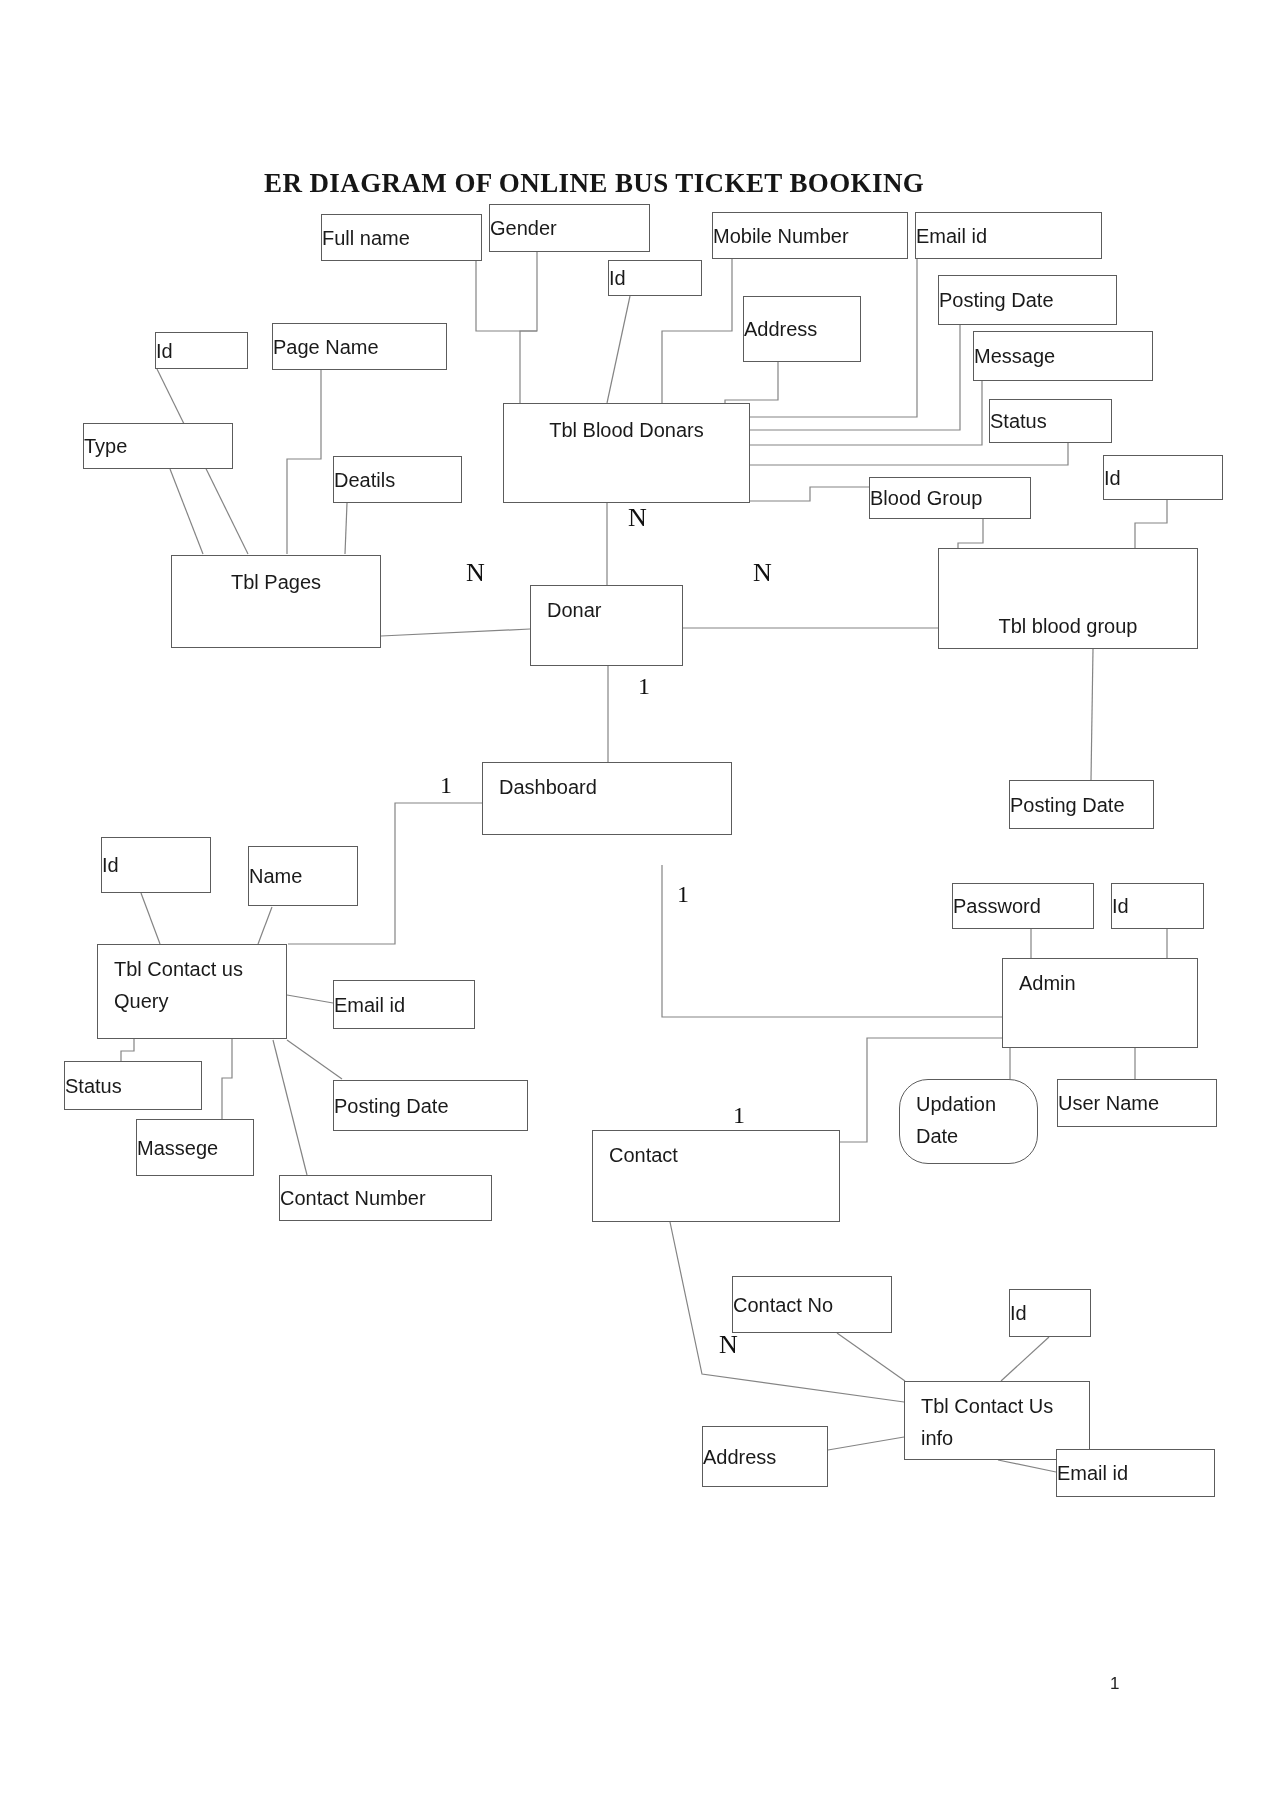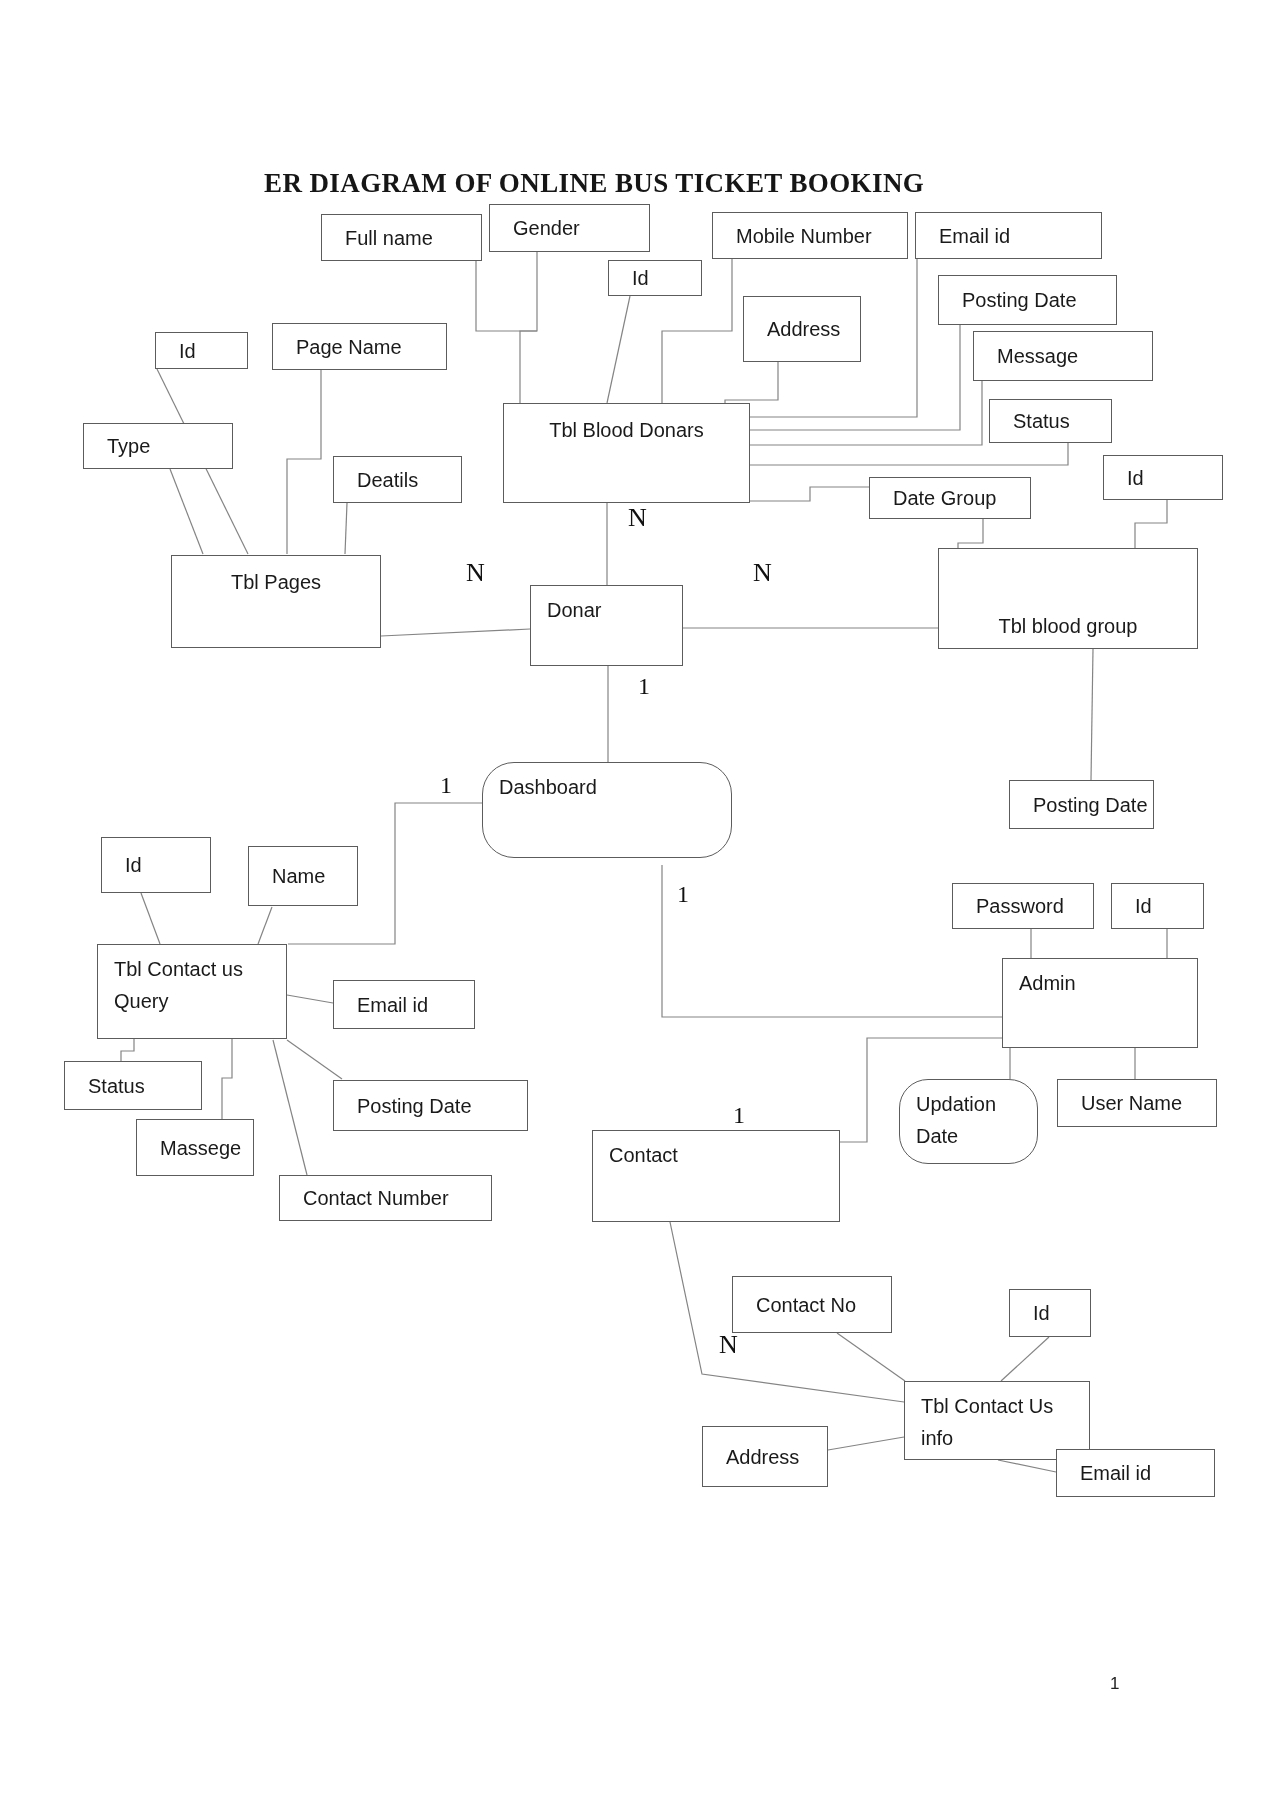--- a/index.html
+++ b/index.html
@@ -11,21 +11,21 @@
   #diagram-title{
     position:absolute;left:248px;top:152px;margin:16px;
     font-family:"Liberation Serif", serif;font-weight:bold;font-size:27px;
     letter-spacing:0.4px;color:#161616;white-space:nowrap;
   }
   .box{
     position:absolute;border:1px solid #5c5c5c;background:#ffffff;
     box-sizing:border-box;display:flex;font-size:20px;line-height:1.6;
     white-space:pre-line;
   }
-  .anch-ml{align-items:center;justify-content:flex-start;padding-left:23px;}
+  .anch-ml{align-items:center;justify-content:flex-start;padding-left:0;}
   .anch-tl{align-items:flex-start;justify-content:flex-start;padding-left:16px;padding-top:8px;}
   .anch-tc{align-items:flex-start;justify-content:center;padding-top:10px;}
   .anch-bc{align-items:flex-end;justify-content:center;padding-bottom:6px;}
   #wires{position:absolute;left:0;top:0;width:1280px;height:1811px;}
   #wires polyline{fill:none;stroke:#848484;stroke-width:1.2;}
   .card-label{
     position:absolute;font-family:"Liberation Serif", serif;font-size:26px;color:#111;
   }
   .card-label.one{font-size:24px;}
   #page-number{
@@ -83,32 +83,32 @@
   <div id="boxes-layer">
       <div class="box anch-ml" style="left: 321px; top: 214px; width: 161px; height: 47px;">Full name</div>
       <div class="box anch-ml" style="left: 489px; top: 204px; width: 161px; height: 48px;">Gender</div>
       <div class="box anch-ml" style="left: 712px; top: 212px; width: 196px; height: 47px; text-align: right;">Mobile Number</div>
       <div class="box anch-ml" style="left: 915px; top: 212px; width: 187px; height: 47px;">Email id</div>
       <div class="box anch-ml" style="left: 608px; top: 260px; width: 94px; height: 36px;">Id</div>
       <div class="box anch-ml" style="left: 743px; top: 296px; width: 118px; height: 66px;">Address</div>
       <div class="box anch-ml" style="left: 938px; top: 275px; width: 179px; height: 50px;">Posting Date</div>
       <div class="box anch-ml" style="left: 973px; top: 331px; width: 180px; height: 50px;">Message</div>
       <div class="box anch-ml" style="left: 989px; top: 399px; width: 123px; height: 44px;">Status</div>
-      <div class="box anch-ml" style="left: 869px; top: 477px; width: 162px; height: 42px;">Date Group</div>
+      <div class="box anch-ml" style="left: 869px; top: 477px; width: 162px; height: 42px;">Blood Group</div>
       <div class="box anch-ml" style="left: 1103px; top: 455px; width: 120px; height: 45px;">Id</div>
       <div class="box anch-ml" style="left: 155px; top: 332px; width: 93px; height: 37px;">Id</div>
       <div class="box anch-ml" style="left: 272px; top: 323px; width: 175px; height: 47px;">Page Name</div>
       <div class="box anch-ml" style="left: 83px; top: 423px; width: 150px; height: 46px;">Type</div>
       <div class="box anch-ml" style="left: 333px; top: 456px; width: 129px; height: 47px;">Deatils</div>
       <div class="box anch-tc" style="left: 171px; top: 555px; width: 210px; height: 93px;">Tbl Pages</div>
       <div class="box anch-tc" style="left: 503px; top: 403px; width: 247px; height: 100px;">Tbl Blood Donars</div>
       <div class="box anch-tl" style="left: 530px; top: 585px; width: 153px; height: 81px;">Donar</div>
       <div class="box anch-bc" style="left: 938px; top: 548px; width: 260px; height: 101px;">Tbl blood group</div>
       <div class="box anch-ml" style="left: 1009px; top: 780px; width: 145px; height: 49px;">Posting Date</div>
-      <div class="box anch-tl" style="left: 482px; top: 762px; width: 250px; height: 96px; border-radius: 32px;">Dashboard</div>
+      <div class="box anch-tl" style="left: 482px; top: 762px; width: 250px; height: 73px;">Dashboard</div>
       <div class="box anch-ml" style="left: 952px; top: 883px; width: 142px; height: 46px;">Password</div>
       <div class="box anch-ml" style="left: 1111px; top: 883px; width: 93px; height: 46px;">Id</div>
       <div class="box anch-tl" style="left: 1002px; top: 958px; width: 196px; height: 90px;">Admin</div>
       <div class="box anch-tl" style="left: 899px; top: 1079px; width: 139px; height: 85px; border-radius: 29px;">Updation
 Date</div>
       <div class="box anch-ml" style="left: 1057px; top: 1079px; width: 160px; height: 48px;">User Name</div>
       <div class="box anch-ml" style="left: 101px; top: 837px; width: 110px; height: 56px;">Id</div>
       <div class="box anch-ml" style="left: 248px; top: 846px; width: 110px; height: 60px;">Name</div>
       <div class="box anch-tl" style="left: 97px; top: 944px; width: 190px; height: 95px;">Tbl Contact us
 Query</div>

